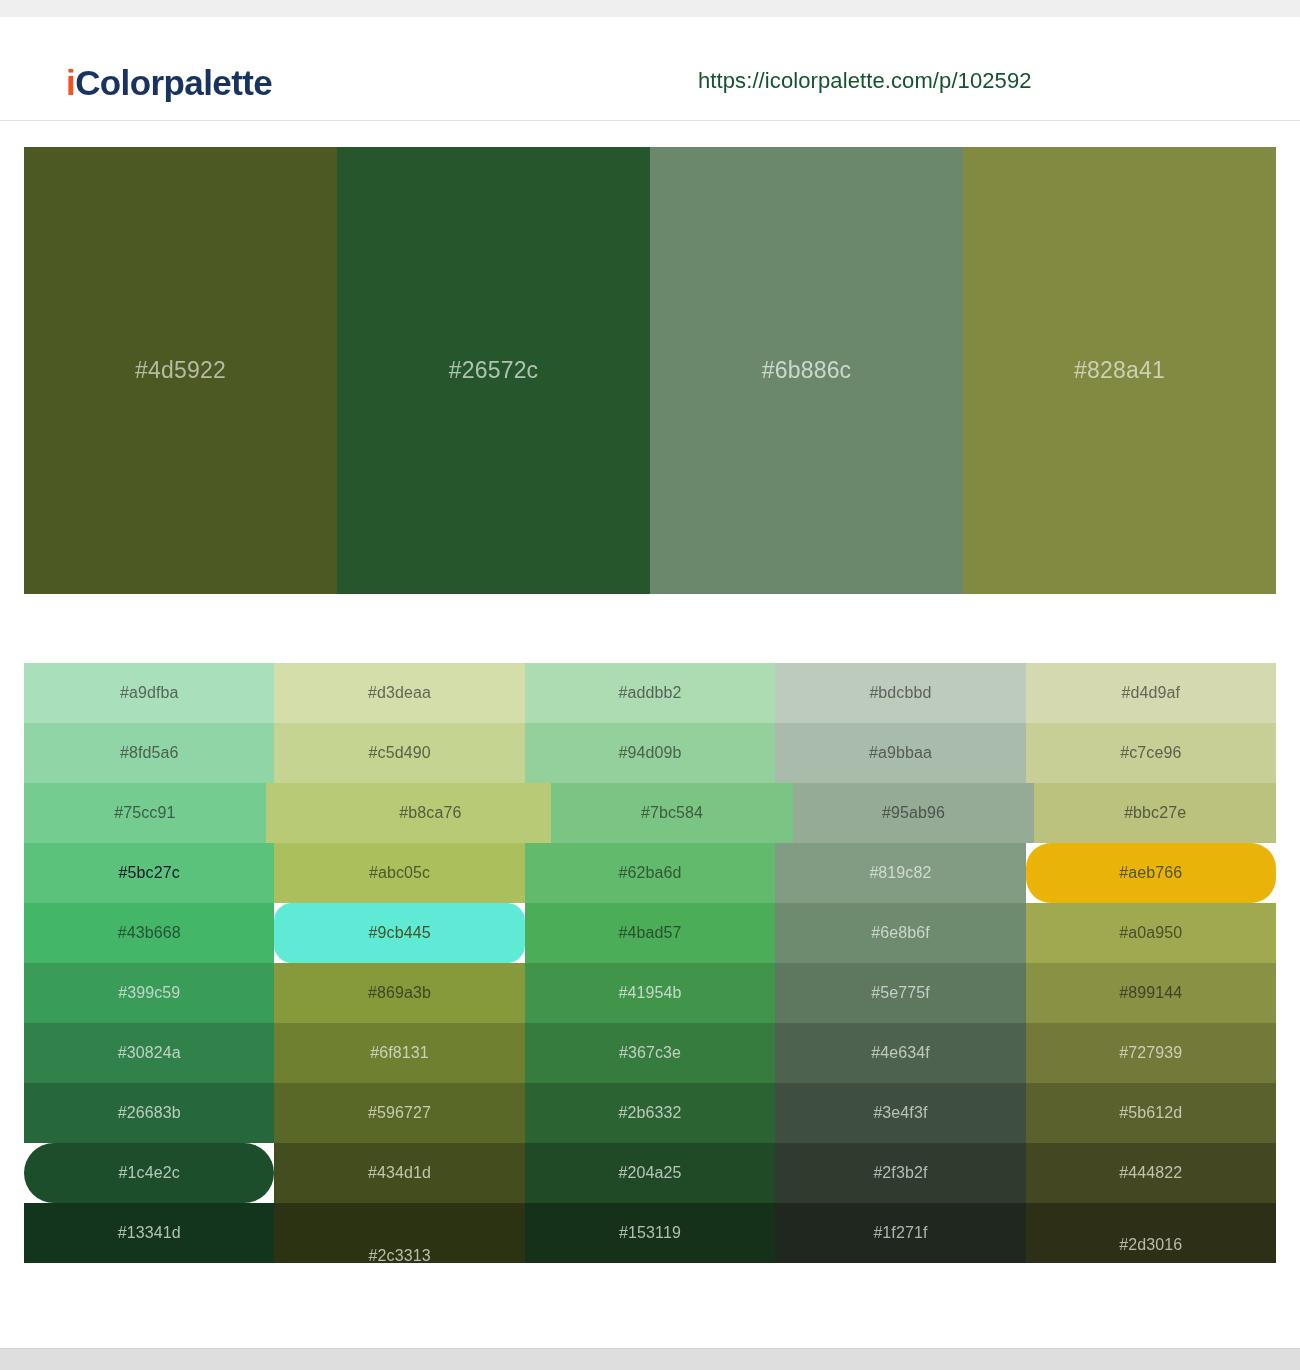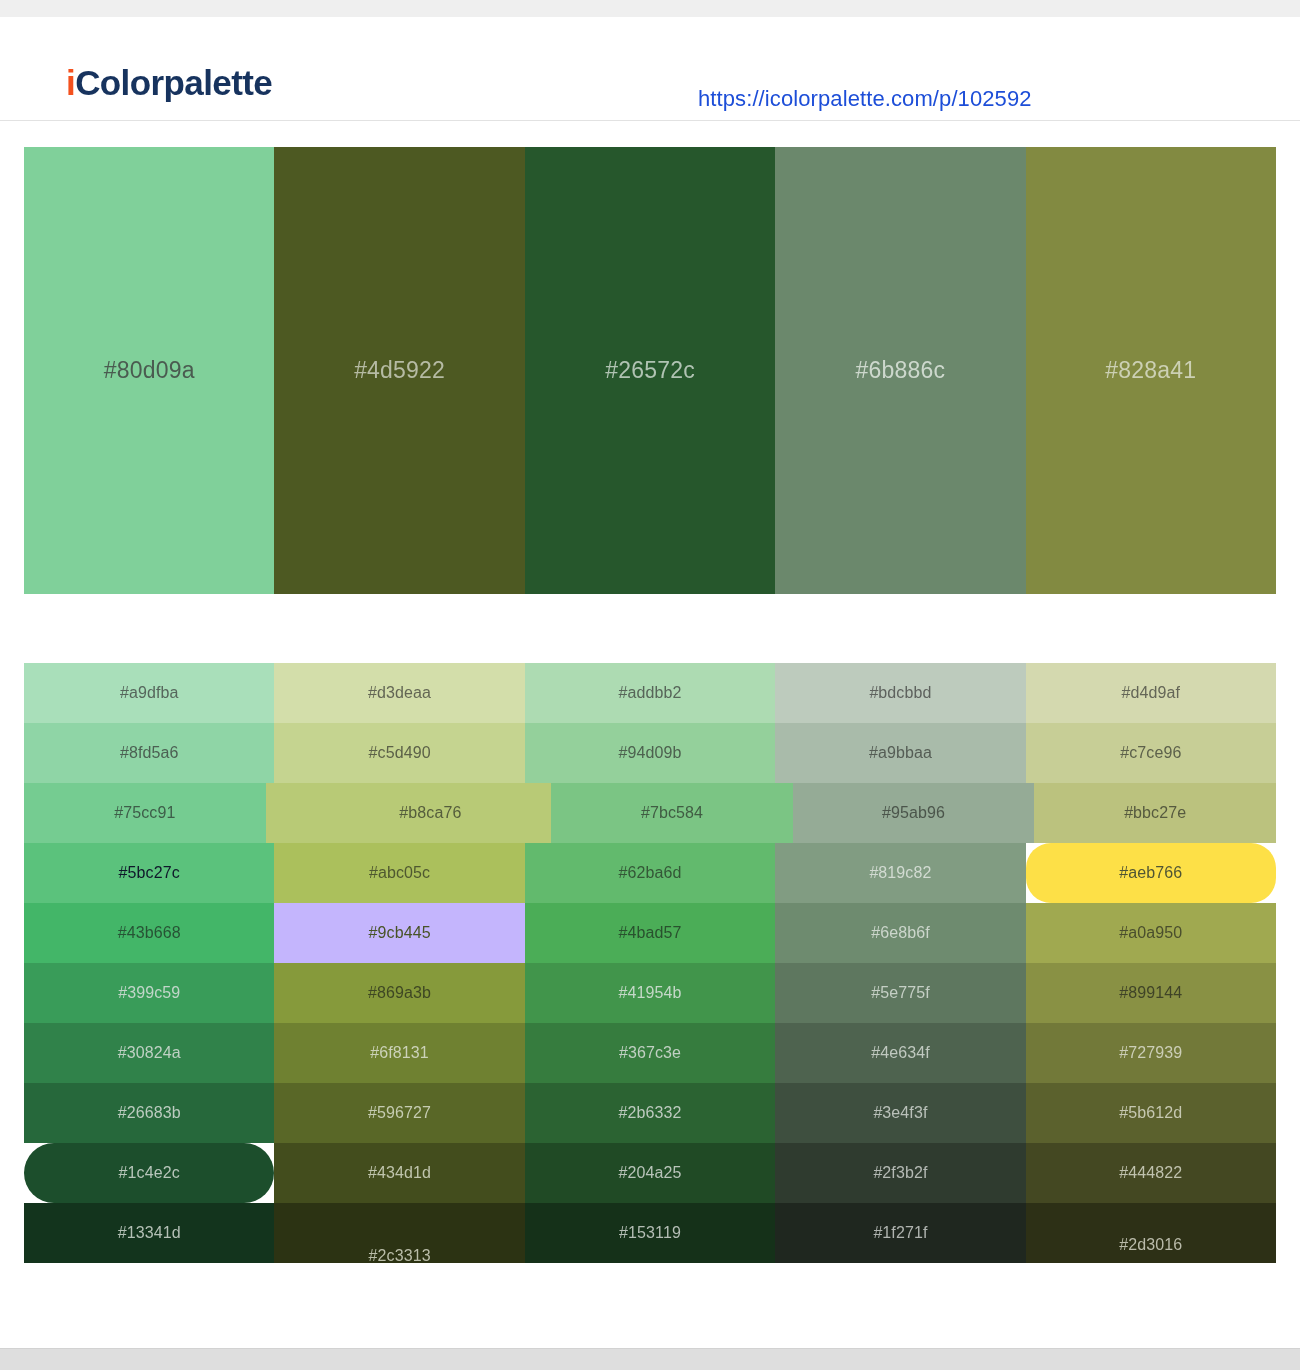--- a/index.html
+++ b/index.html
@@ -43,23 +43,23 @@
     font-weight: bold;
     letter-spacing: -0.6px;
     line-height: 1;
     white-space: nowrap;
   }
   .logo .logo-i { color: #f4511e; }
   .logo .logo-rest { color: #17335e; }
 
   .header-url {
     position: absolute;
-    left: 698px; top: 69px;
+    left: 698px; top: 51px;
     font-size: 22px;
-    color: #1d4ed8;
+    color: #14532d;
     letter-spacing: 0.1px;
     white-space: nowrap;
   }
 
   
   .main-palette {
     position: absolute;
     left: 24px; top: 147px;
     width: 1252px; height: 447px;
     display: flex;
@@ -125,23 +125,20 @@
   <div class="top-strip" style="background: rgb(239, 239, 239);"></div>
 
   <div class="header">
     <div class="logo">
       <span class="logo-i" style="color: rgb(244, 81, 30);">i</span><span class="logo-rest" style="color: rgb(23, 51, 94);">Colorpalette</span>
     </div>
     <div class="header-url">https://icolorpalette.com/p/102592</div>
   </div>
 
   <div class="main-palette">
-      <div class="main-swatch" style="background: rgb(128, 208, 154);">
-        <span class="hexlabel" style="color: rgb(74, 91, 80);">#80d09a</span>
-      </div>
       <div class="main-swatch" style="background: rgb(77, 89, 34);">
         <span class="hexlabel" style="color: rgb(182, 187, 164);">#4d5922</span>
       </div>
       <div class="main-swatch" style="background: rgb(38, 87, 44);">
         <span class="hexlabel" style="color: rgb(176, 195, 179);">#26572c</span>
       </div>
       <div class="main-swatch" style="background: rgb(107, 136, 108);">
         <span class="hexlabel" style="color: rgb(205, 216, 205);">#6b886c</span>
       </div>
       <div class="main-swatch" style="background: rgb(130, 138, 65);">
@@ -207,29 +204,29 @@
         </div>
         <div class="shade-cell" style="background: rgb(171, 192, 92);">
           <span class="hexlabel" style="color: rgb(79, 88, 48);">#abc05c</span>
         </div>
         <div class="shade-cell" style="background: rgb(98, 186, 109);">
           <span class="hexlabel" style="color: rgb(52, 87, 55);">#62ba6d</span>
         </div>
         <div class="shade-cell" style="background: rgb(129, 156, 130);">
           <span class="hexlabel" style="color: rgb(210, 219, 210);">#819c82</span>
         </div>
-        <div class="shade-cell" style="background: #fde047; border-radius: 25px;">
+        <div class="shade-cell" style="background: #eab308; border-radius: 25px;">
           <span class="hexlabel" style="color: rgb(80, 85, 52);">#aeb766</span>
         </div>
       </div>
       <div class="shade-row">
         <div class="shade-cell" style="background: rgb(67, 182, 104);">
           <span class="hexlabel" style="color: rgb(39, 83, 53);">#43b668</span>
         </div>
-        <div class="shade-cell" style="background: #c4b5fd;">
+        <div class="shade-cell" style="background: #5eead4; border-radius: 18px;">
           <span class="hexlabel" style="color: rgb(72, 83, 39);">#9cb445</span>
         </div>
         <div class="shade-cell" style="background: rgb(75, 173, 87);">
           <span class="hexlabel" style="color: rgb(41, 81, 46);">#4bad57</span>
         </div>
         <div class="shade-cell" style="background: rgb(110, 139, 111);">
           <span class="hexlabel" style="color: rgb(204, 214, 204);">#6e8b6f</span>
         </div>
         <div class="shade-cell" style="background: rgb(160, 169, 80);">
           <span class="hexlabel" style="color: rgb(74, 78, 45);">#a0a950</span>

